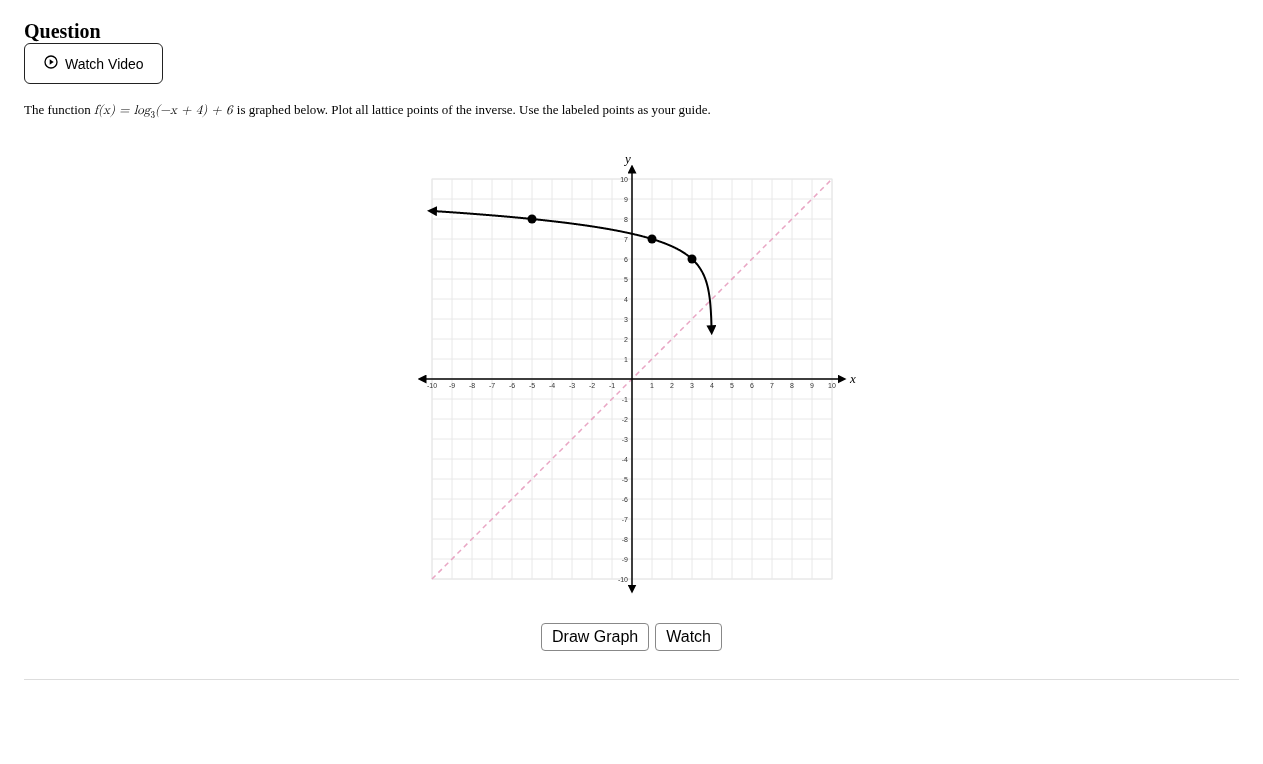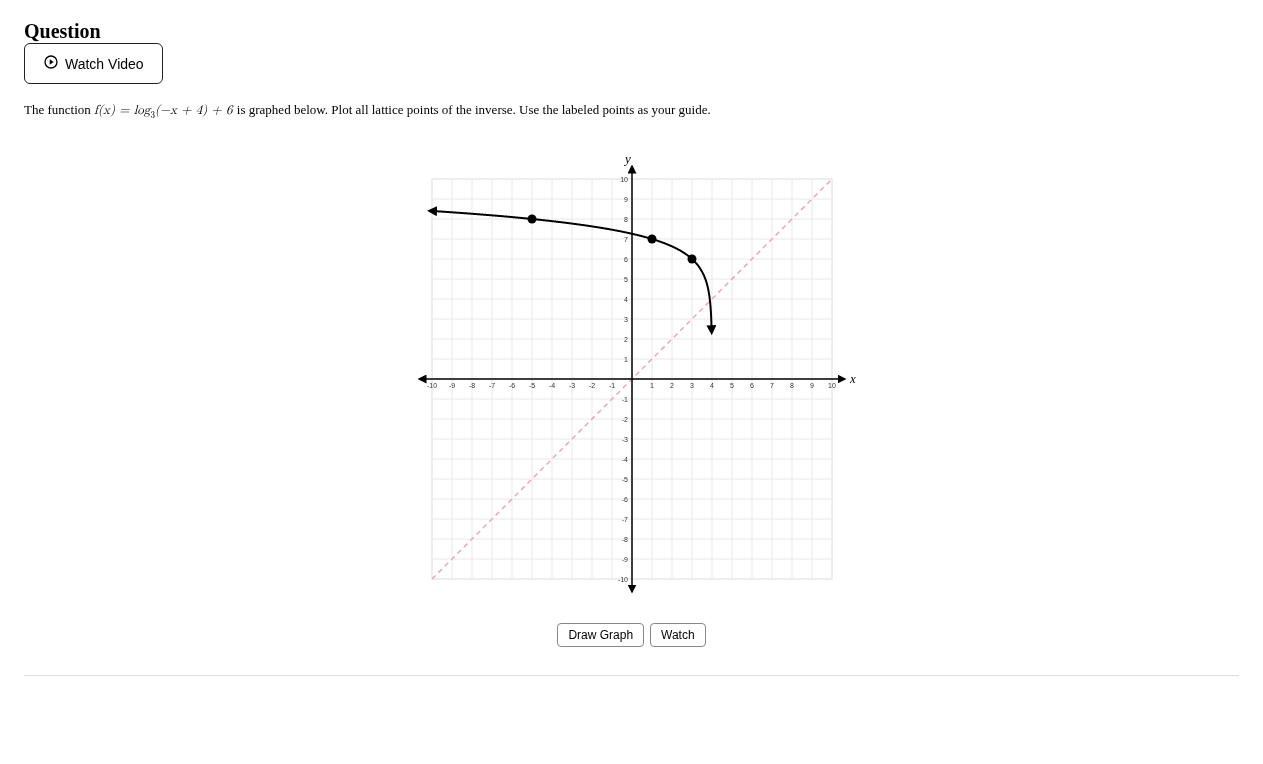--- a/index.html
+++ b/index.html
@@ -62,21 +62,21 @@
     width: 460px;
   }
   .graph-controls {
     display: flex;
     justify-content: center;
     gap: 6px;
     margin-top: 10px;
   }
   .btn-small {
     font-family: Arial, Helvetica, sans-serif;
-    font-size: 12px;
+    font-size: 16px;
     padding: 4px 10px;
     border: 1px solid #888;
     border-radius: 4px;
     background: #fff;
     cursor: pointer;
   }
   .tick-label {
     font-family: Arial, Helvetica, sans-serif;
     font-size: 7px;
     fill: #333;

